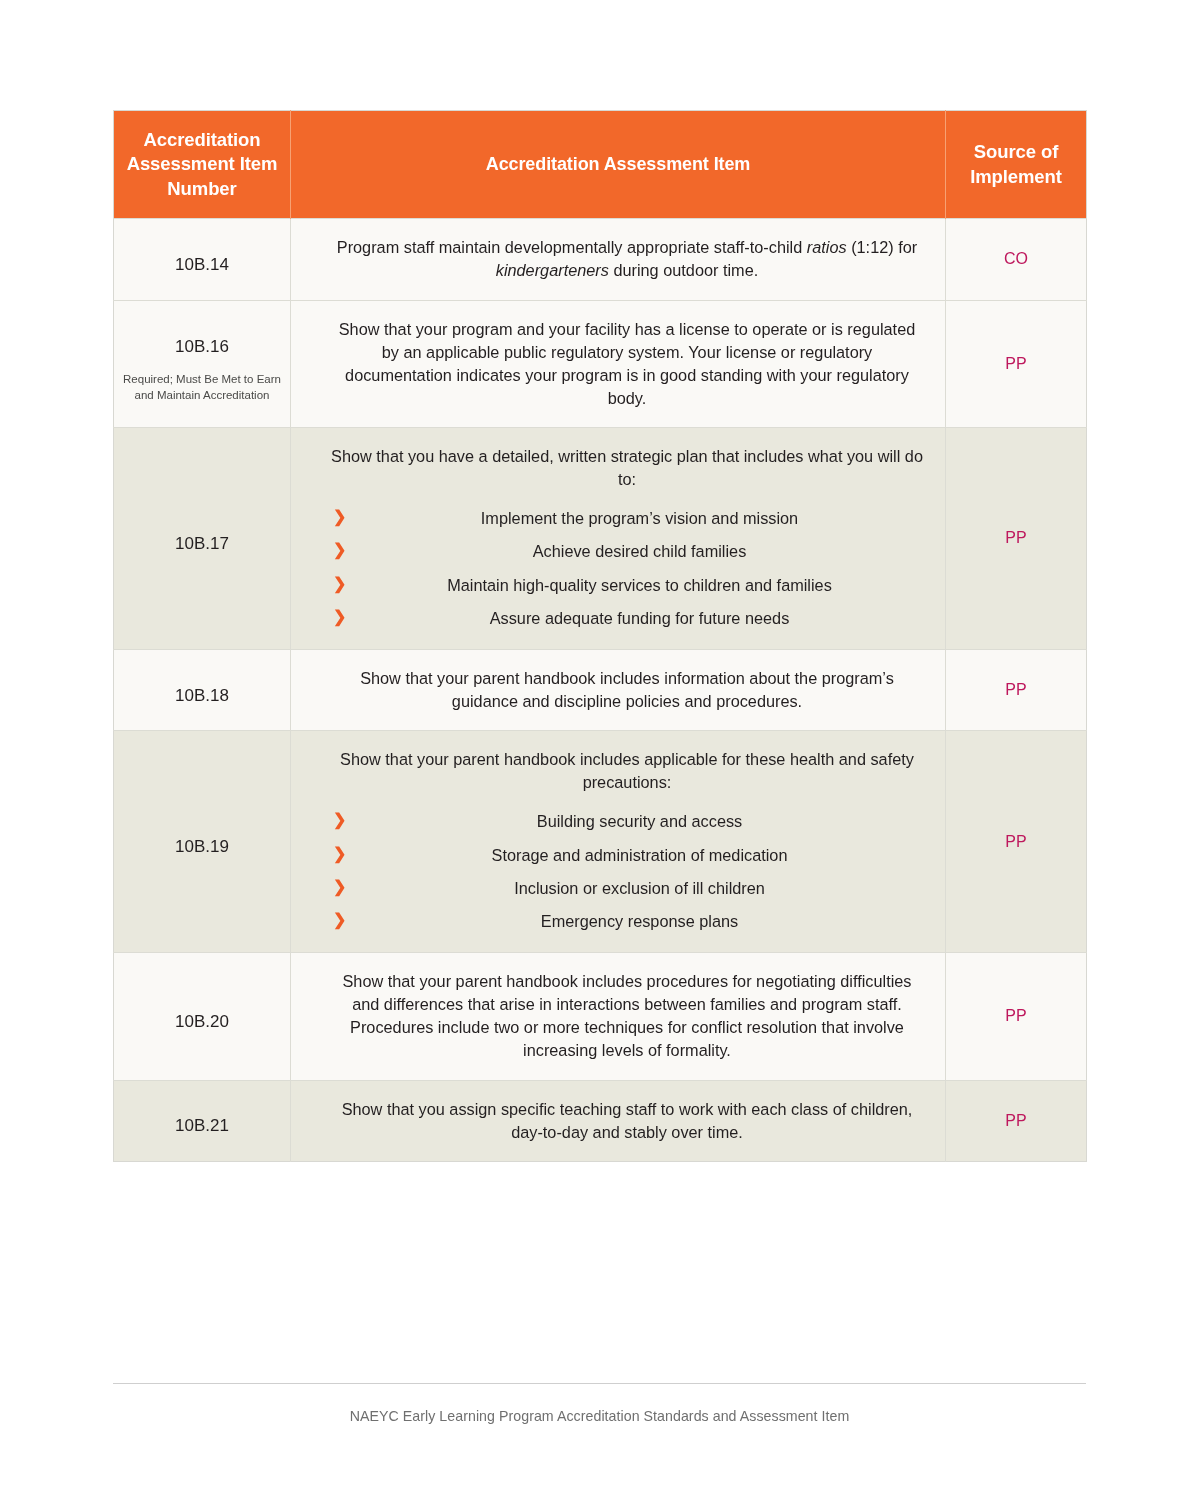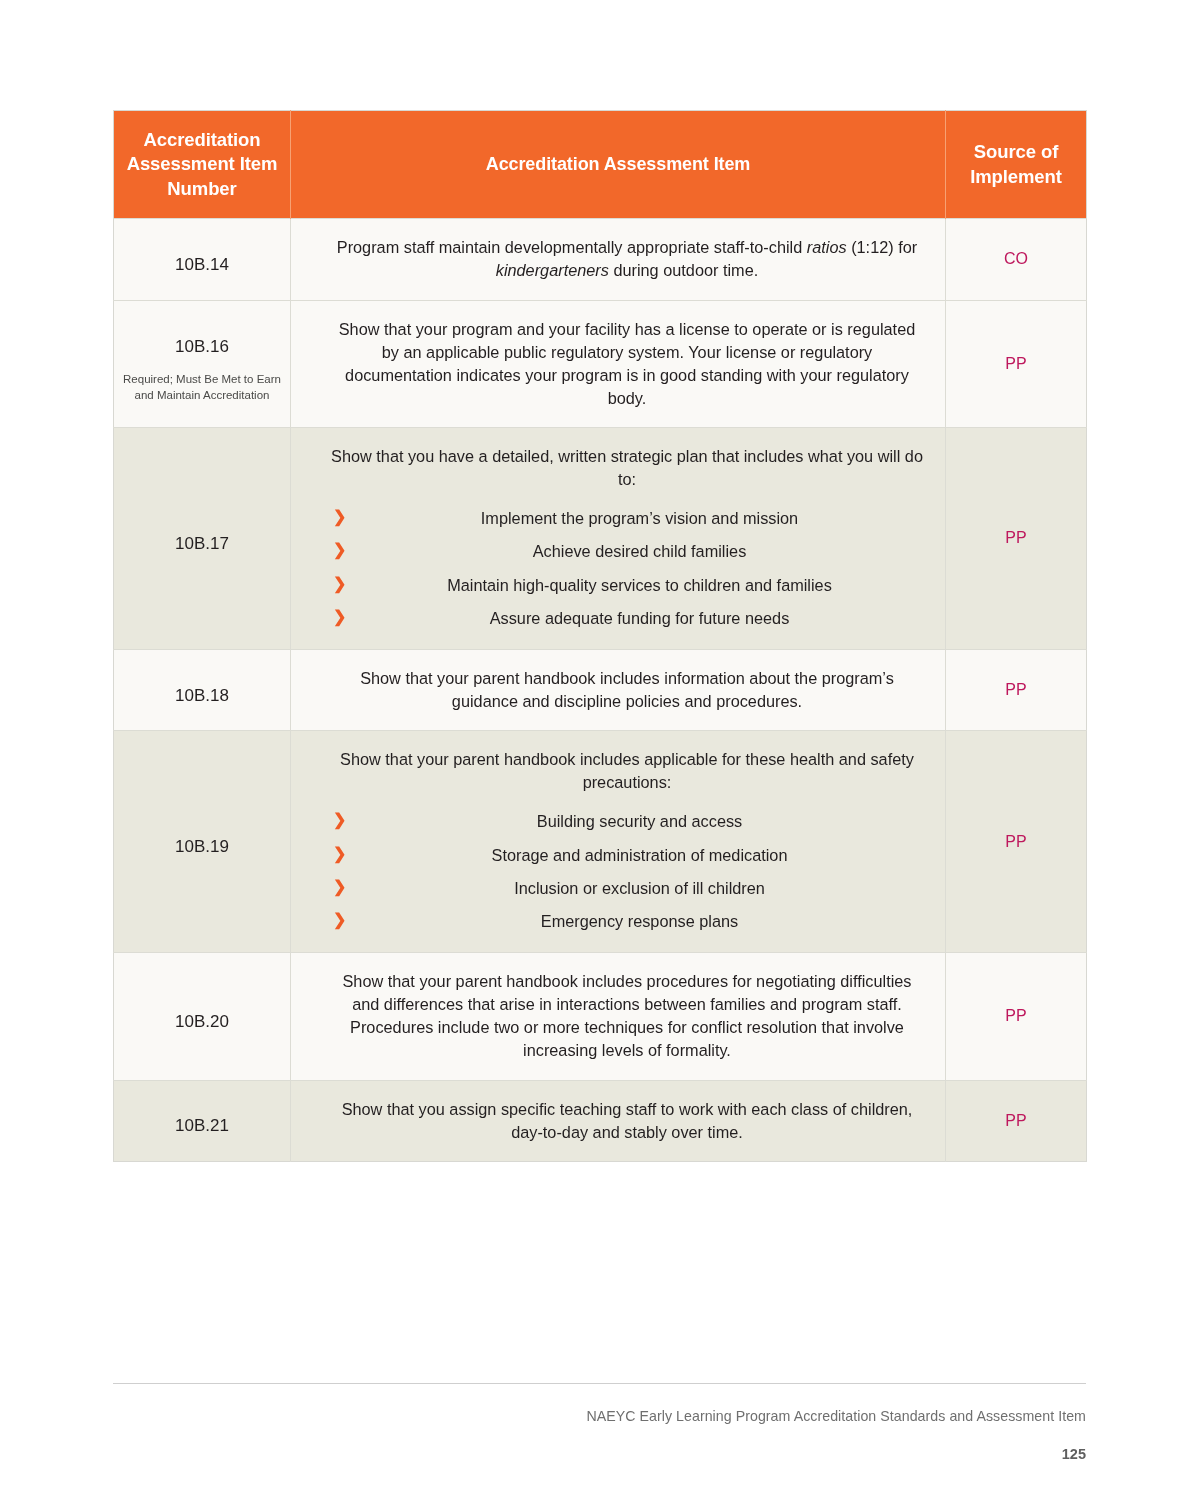--- a/index.html
+++ b/index.html
@@ -119,21 +119,21 @@
     font-size: 16px;
     color: #be185d;
     padding: 16px 6px;
   }
 
   .footer {
     position: absolute;
     left: 113px;
     top: 1383px;
     width: 973px;
-    text-align: right;
+    text-align: center;
   }
   .footer .rule {
     border-top: 1px solid #cfcfcf;
     width: 973px;
     height: 0;
     margin: 0 0 24px 0;
   }
   .footer .foot-text {
     font-size: 14.2px;
     color: #6f6f6f;
@@ -242,16 +242,15 @@
             </td>
             <td class="src">PP</td>
           </tr>
         </tbody>
     </table>
   </div>
 
   <div class="footer">
     <div class="rule"></div>
     <div class="foot-text">NAEYC Early Learning Program Accreditation Standards and Assessment Item</div>
-    <div class="page-num">125</div>
   </div>
 
 </div>
 
 </body></html>

